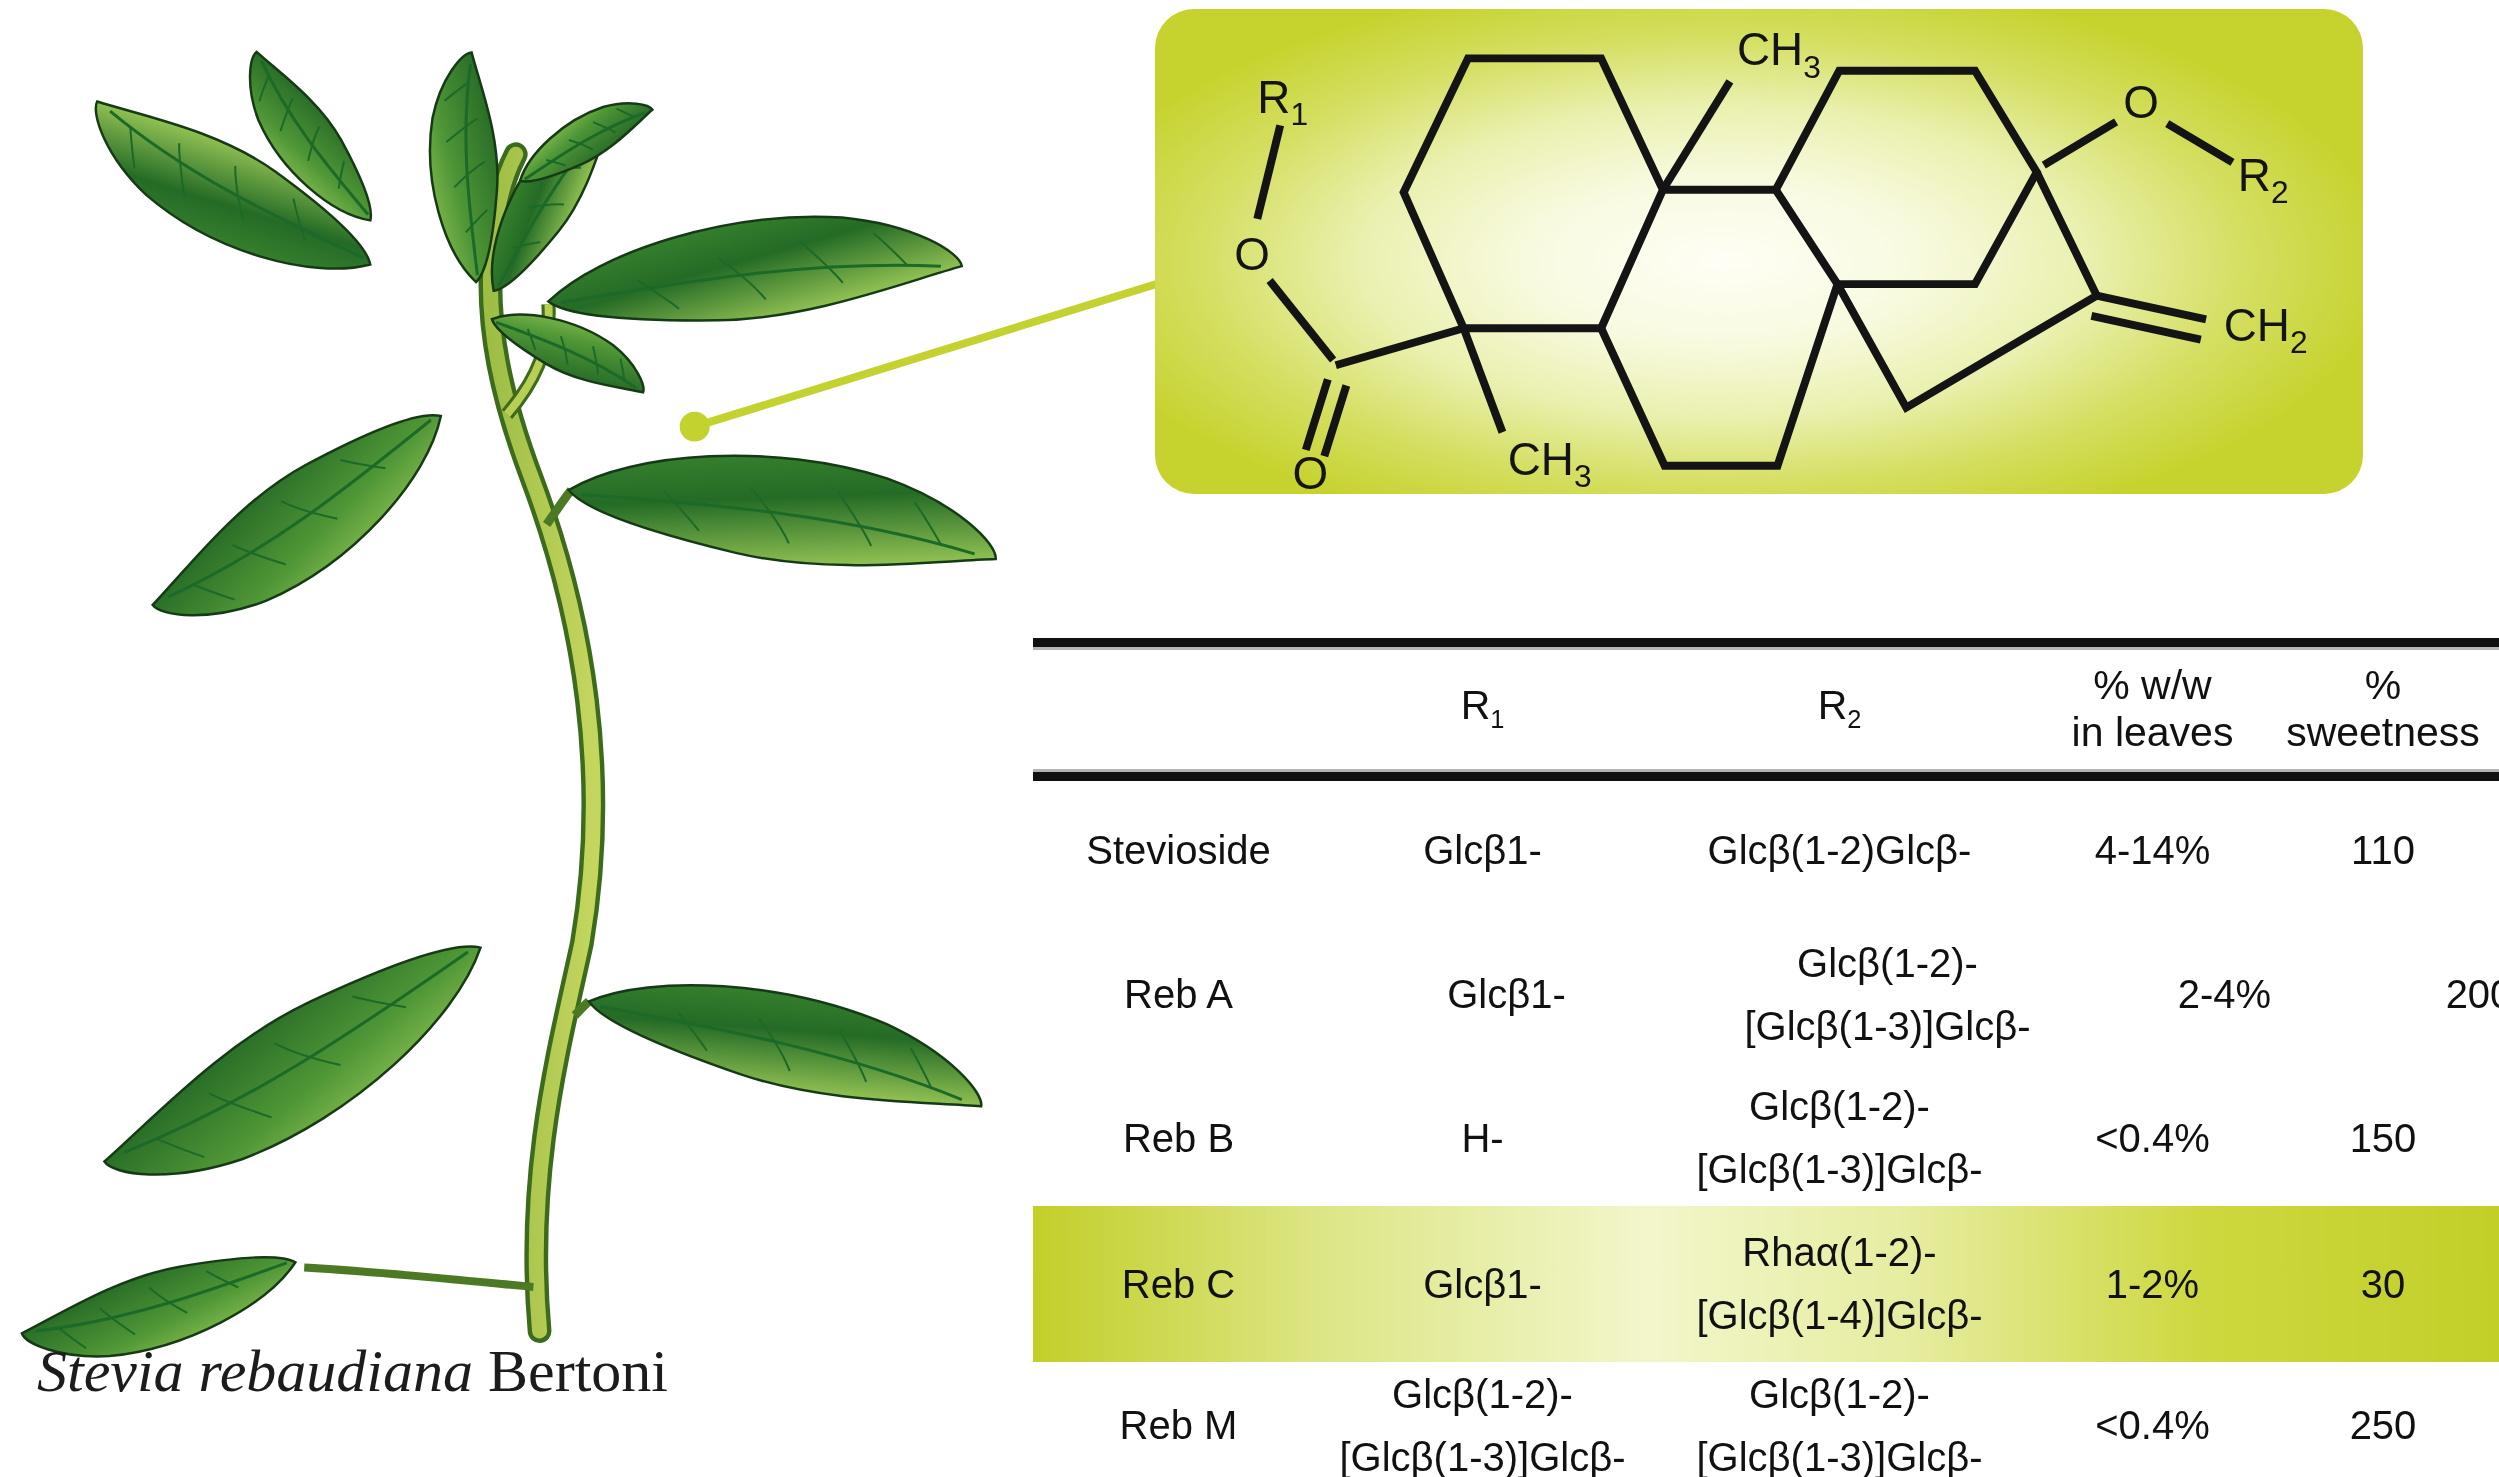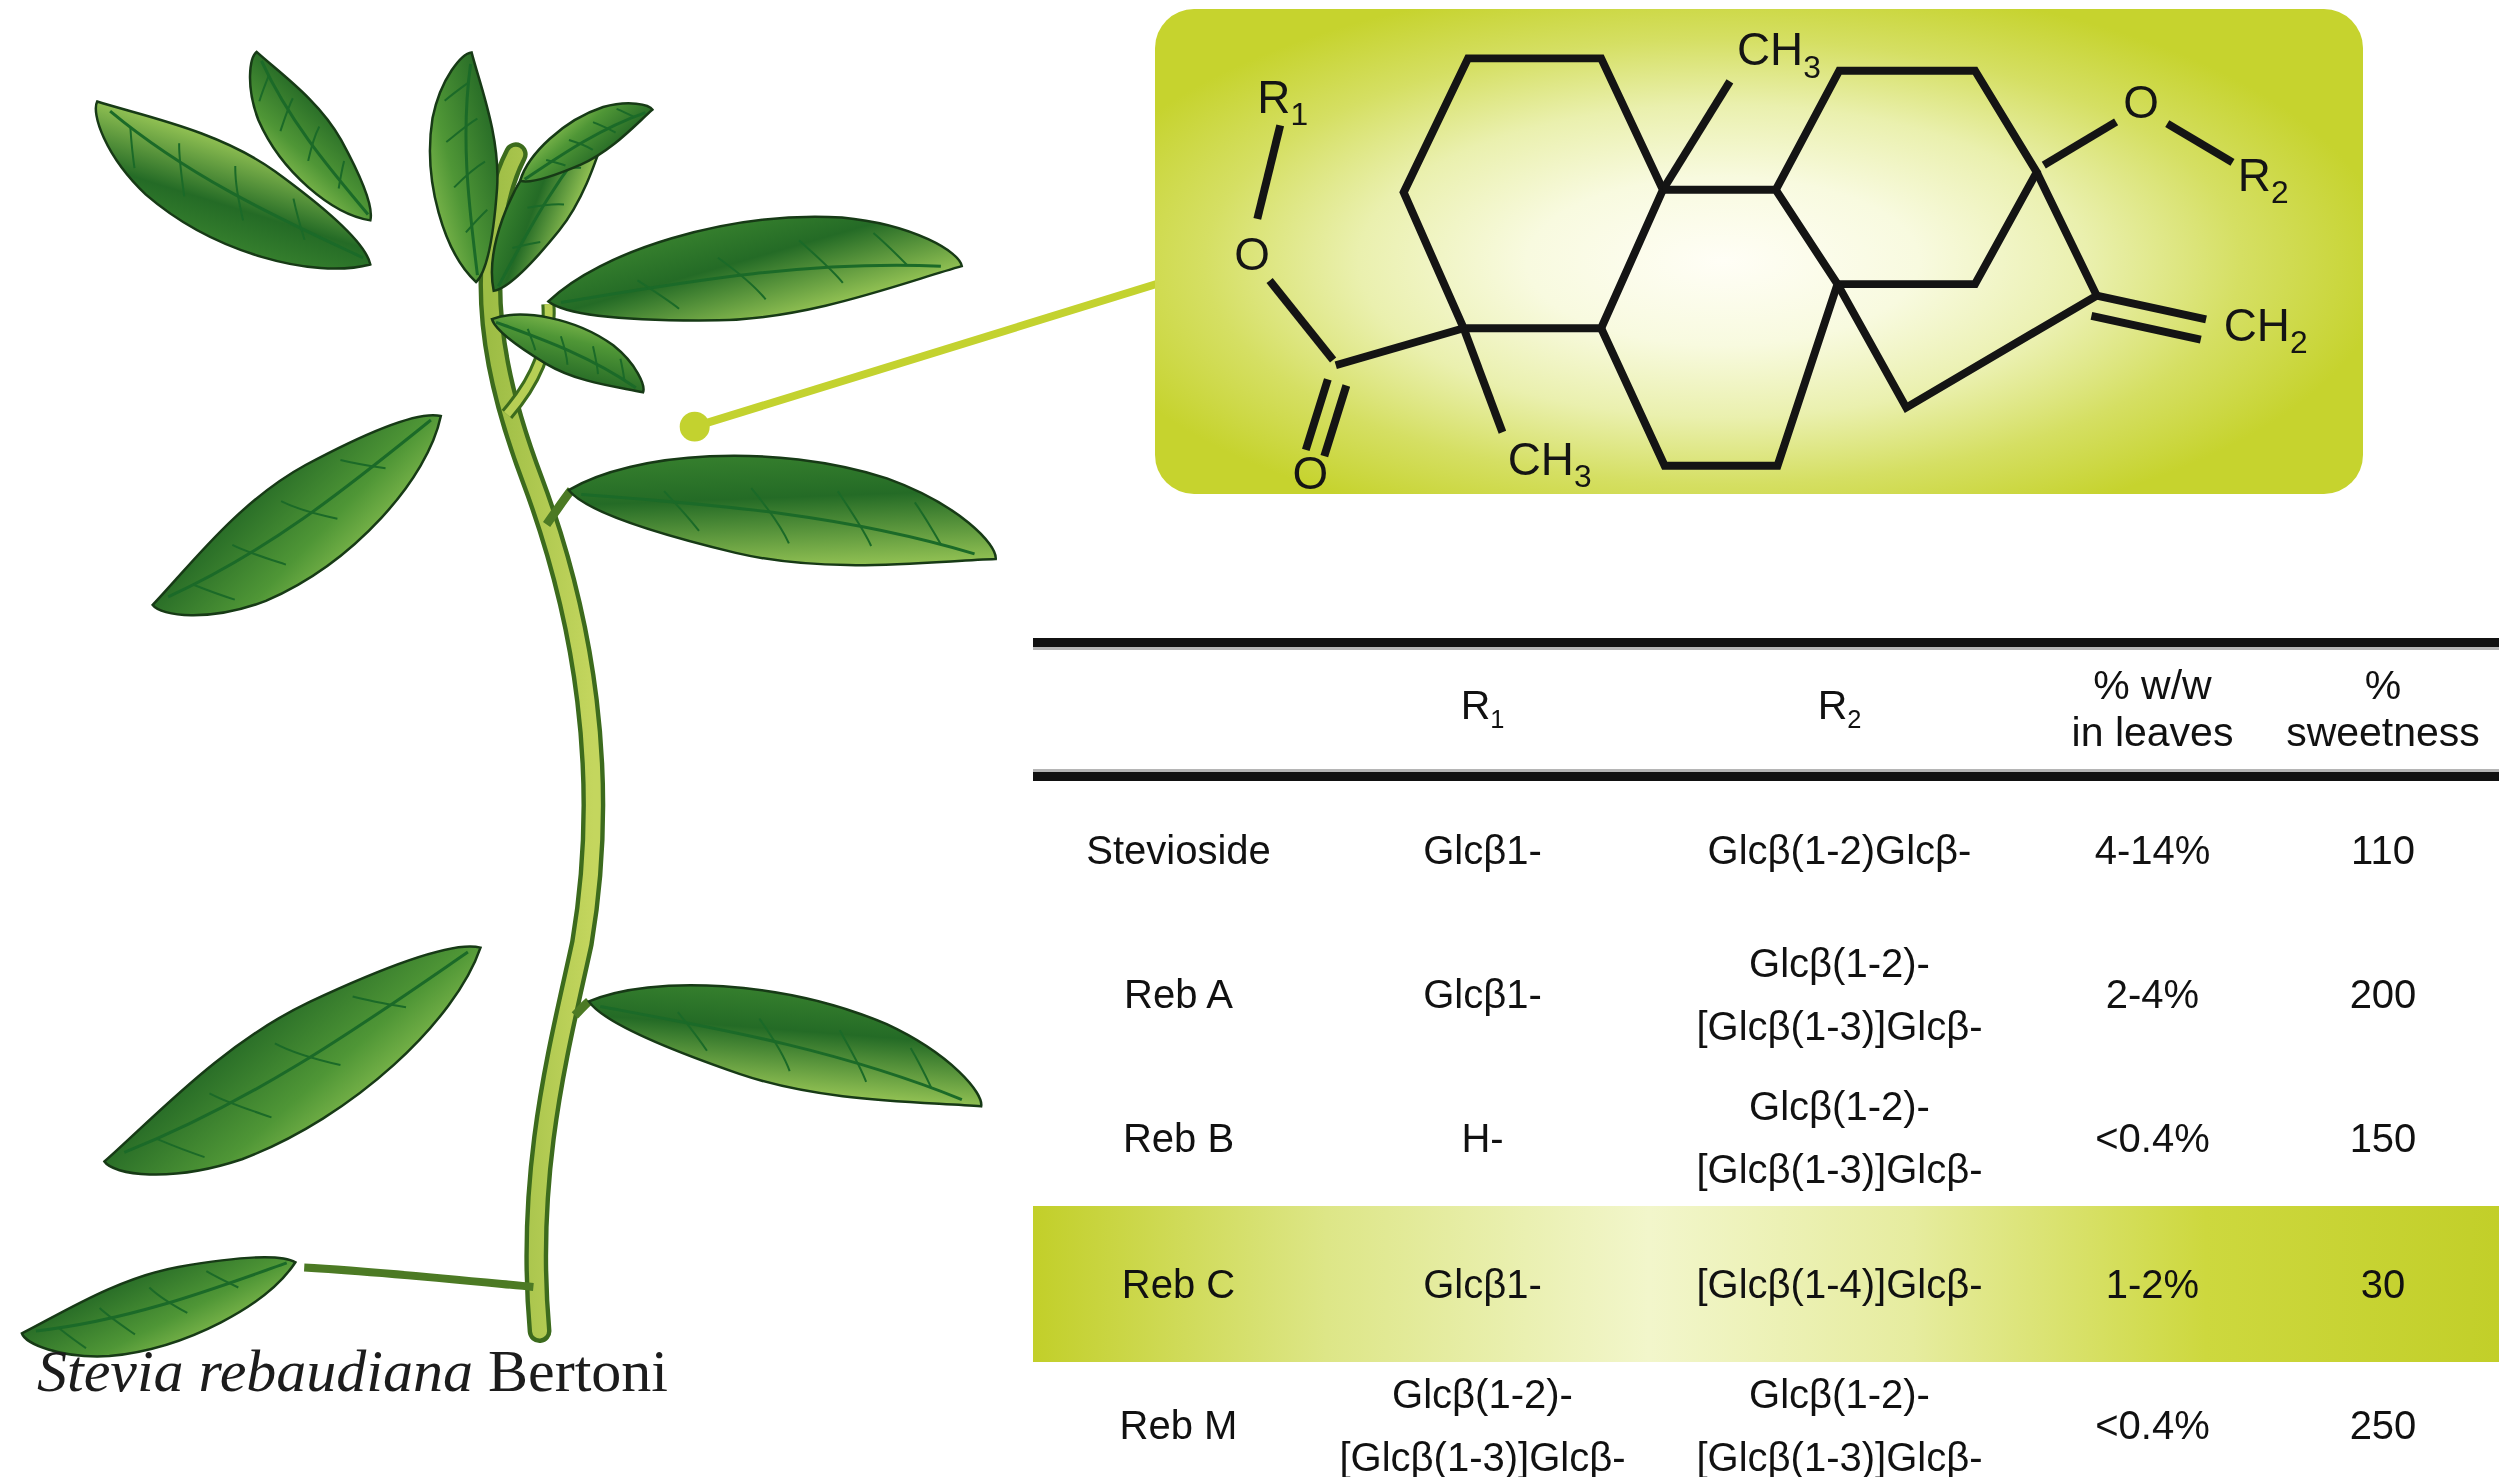--- a/index.html
+++ b/index.html
@@ -39,21 +39,21 @@
     position:absolute;left:0;width:100%;display:grid;
     grid-template-columns:291px 317px 397px 229px 232px;
     align-items:center;text-align:center;
   }
   .hrow{top:123px;height:113px;font-size:41px;}
   .hcell .l2{display:block;}
   .trow{font-size:40px;}
   .trow .cell span{display:block;line-height:63px;}
   sub{font-size:0.62em;}
   .row-0{top:251px;height:141px;}
-  .row-1{top:392px;height:147px;}
+  .row-1{top:392px;height:147px;gap:24px;}
   .row-2{top:540px;height:138px;}
   .row-3{top:677px;height:156px;}
   .row-4{top:833px;height:127px;}
   .row-highlight{
     background:linear-gradient(90deg,#c2cf29 0%,#dde687 20%,#f2f6cb 42%,
       #e6ec9f 60%,#cdd83e 80%,#c2cf29 100%);
   }
 </style>
 </head>
 <body>
@@ -198,20 +198,21 @@
     <div class="cell">&lt;0.4%</div>
     <div class="cell">150</div>
   </div>
 
   <div class="trow row-3 row-highlight">
     <div class="cell">Reb C</div>
     <div class="cell">
         <span>Glcβ1-</span>
       </div>
     <div class="cell">
+        <span>Rhaα(1-2)-</span>
         <span>[Glcβ(1-4)]Glcβ-</span>
       </div>
     <div class="cell">1-2%</div>
     <div class="cell">30</div>
   </div>
 
   <div class="trow row-4">
     <div class="cell">Reb M</div>
     <div class="cell">
         <span>Glcβ(1-2)-</span>

